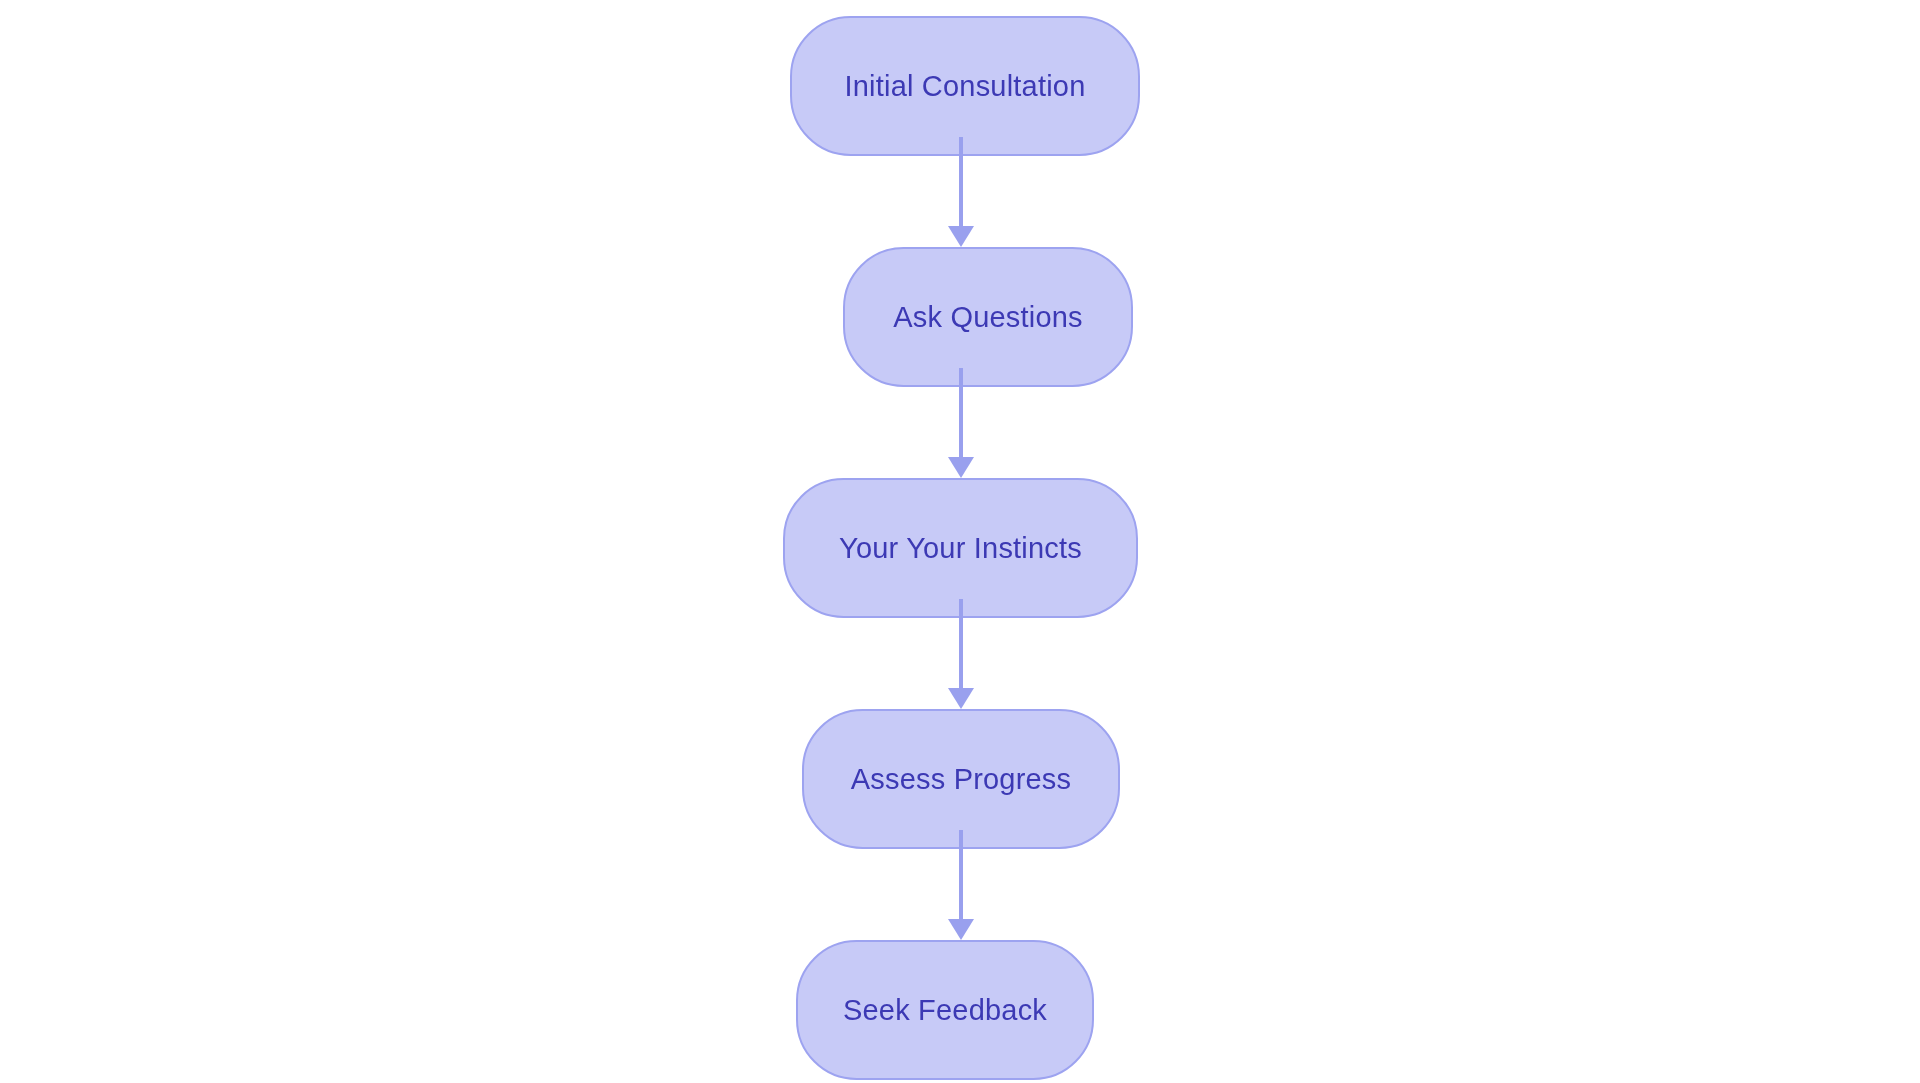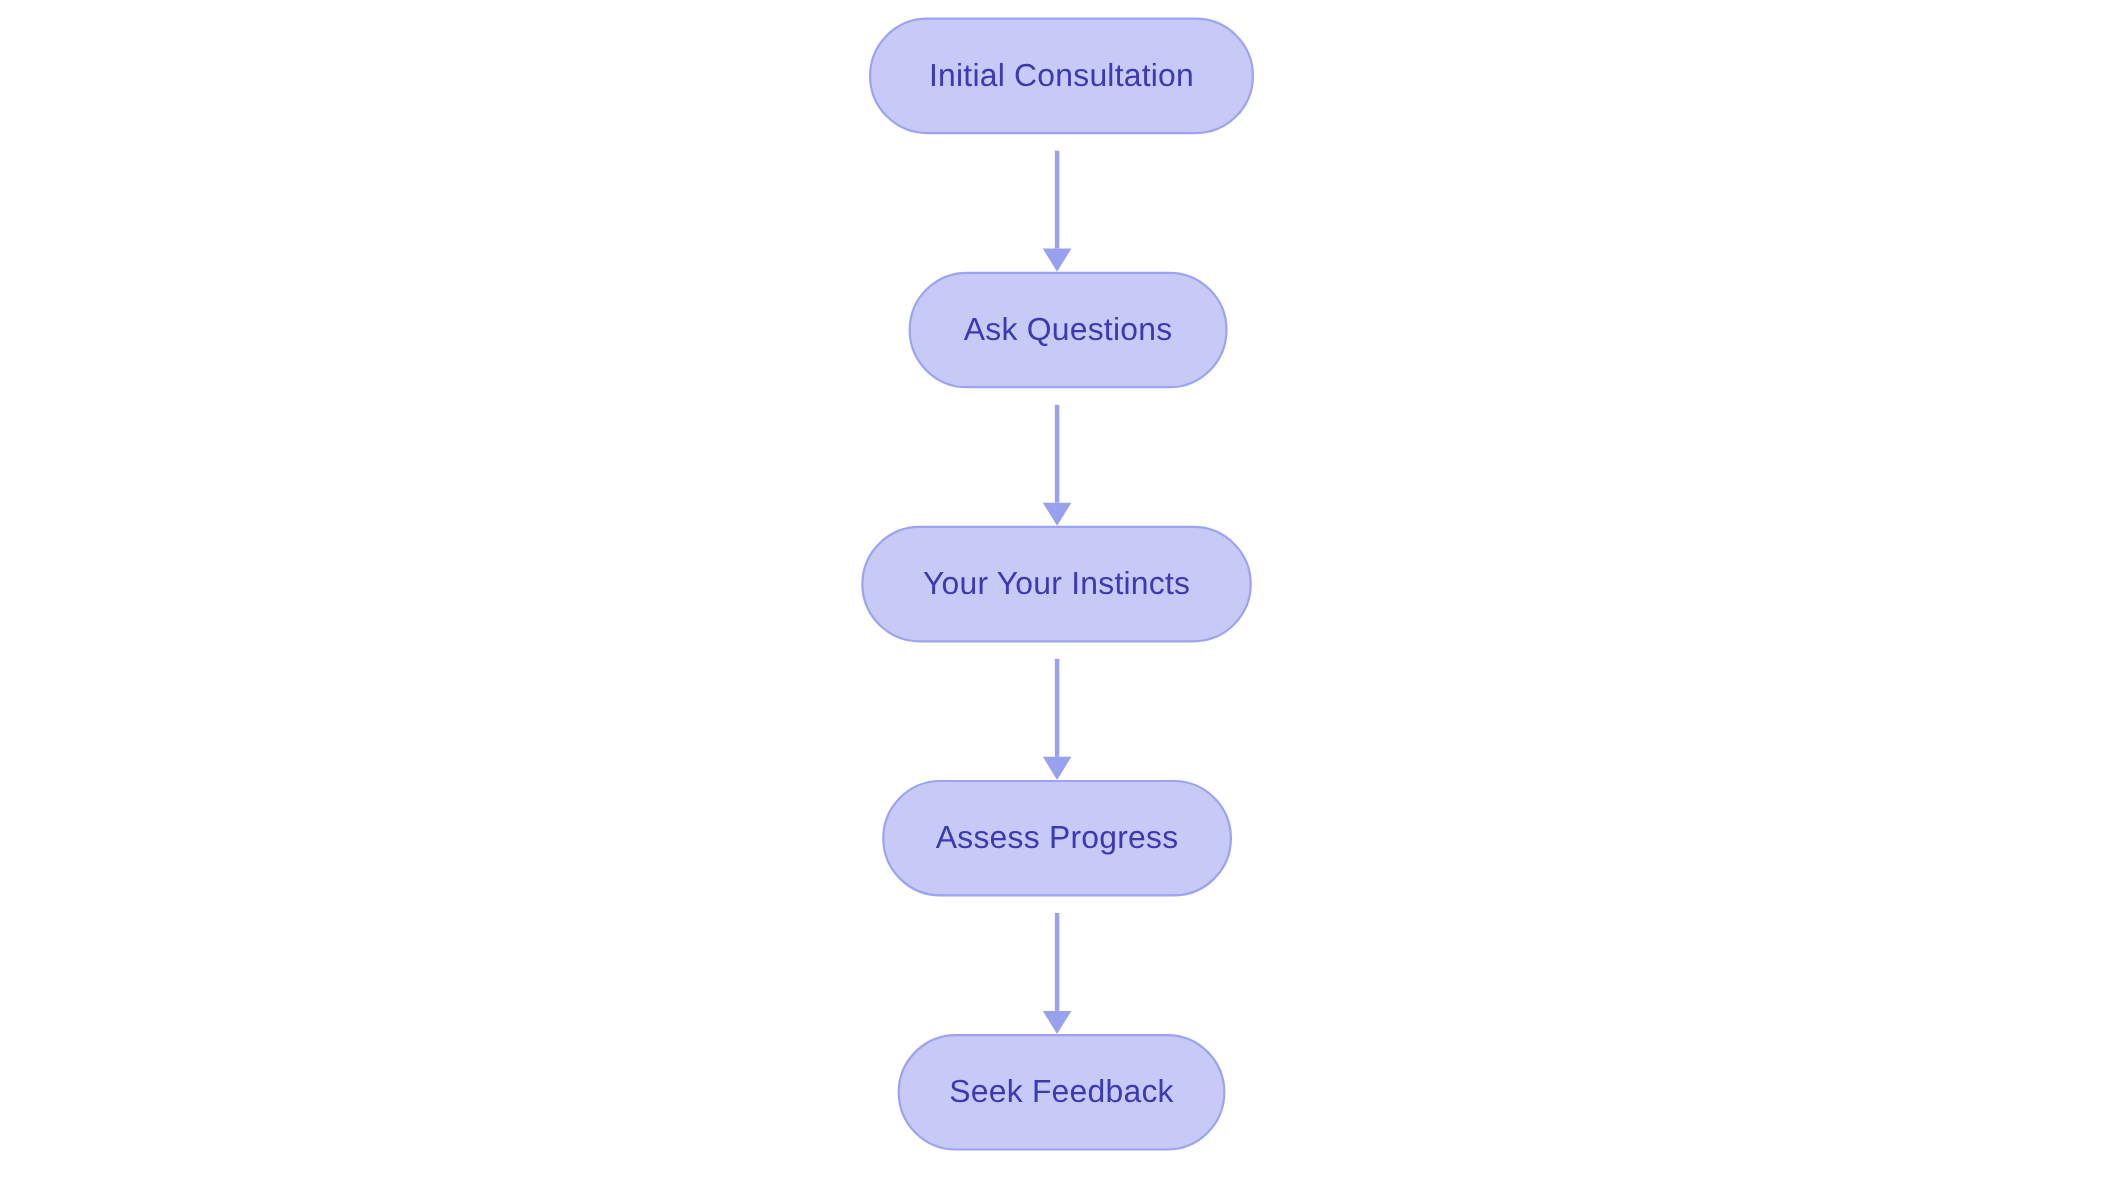--- a/index.html
+++ b/index.html
@@ -16,38 +16,38 @@
     overflow: hidden;
     font-family: "Liberation Sans", "DejaVu Sans", sans-serif;
   }
   .canvas {
     position: relative;
     width: 1920px; height: 1083px;
     background: var(--page-bg);
   }
   .flow-node {
     position: absolute;
-    height: 106px;
+    height: 140px;
     background: var(--node-fill);
     border: 2px solid var(--node-border);
     border-radius: 60.5px;
     display: flex;
     align-items: center;
     justify-content: center;
     color: var(--node-text);
     font-size: 29px;
     font-weight: 500;
     letter-spacing: 0.2px;
     white-space: nowrap;
   }
   .node-1 { left: 790px; top: 16px;  width: 350px; }
-  .node-2 { left: 826px; top: 247px; width: 290px; }
+  .node-2 { left: 843px; top: 247px; width: 290px; }
   .node-3 { left: 783px; top: 478px; width: 355px; }
   .node-4 { left: 802px; top: 709px; width: 318px; }
-  .node-5 { left: 816px; top: 940px; width: 298px; }
+  .node-5 { left: 796px; top: 940px; width: 298px; }
 
   .flow-arrow {
     position: absolute;
     left: 948px;           
     width: 26px;
     display: flex;
     flex-direction: column;
     align-items: center;
   }
   .arrow-1 { top: 137px; height: 110px; }

